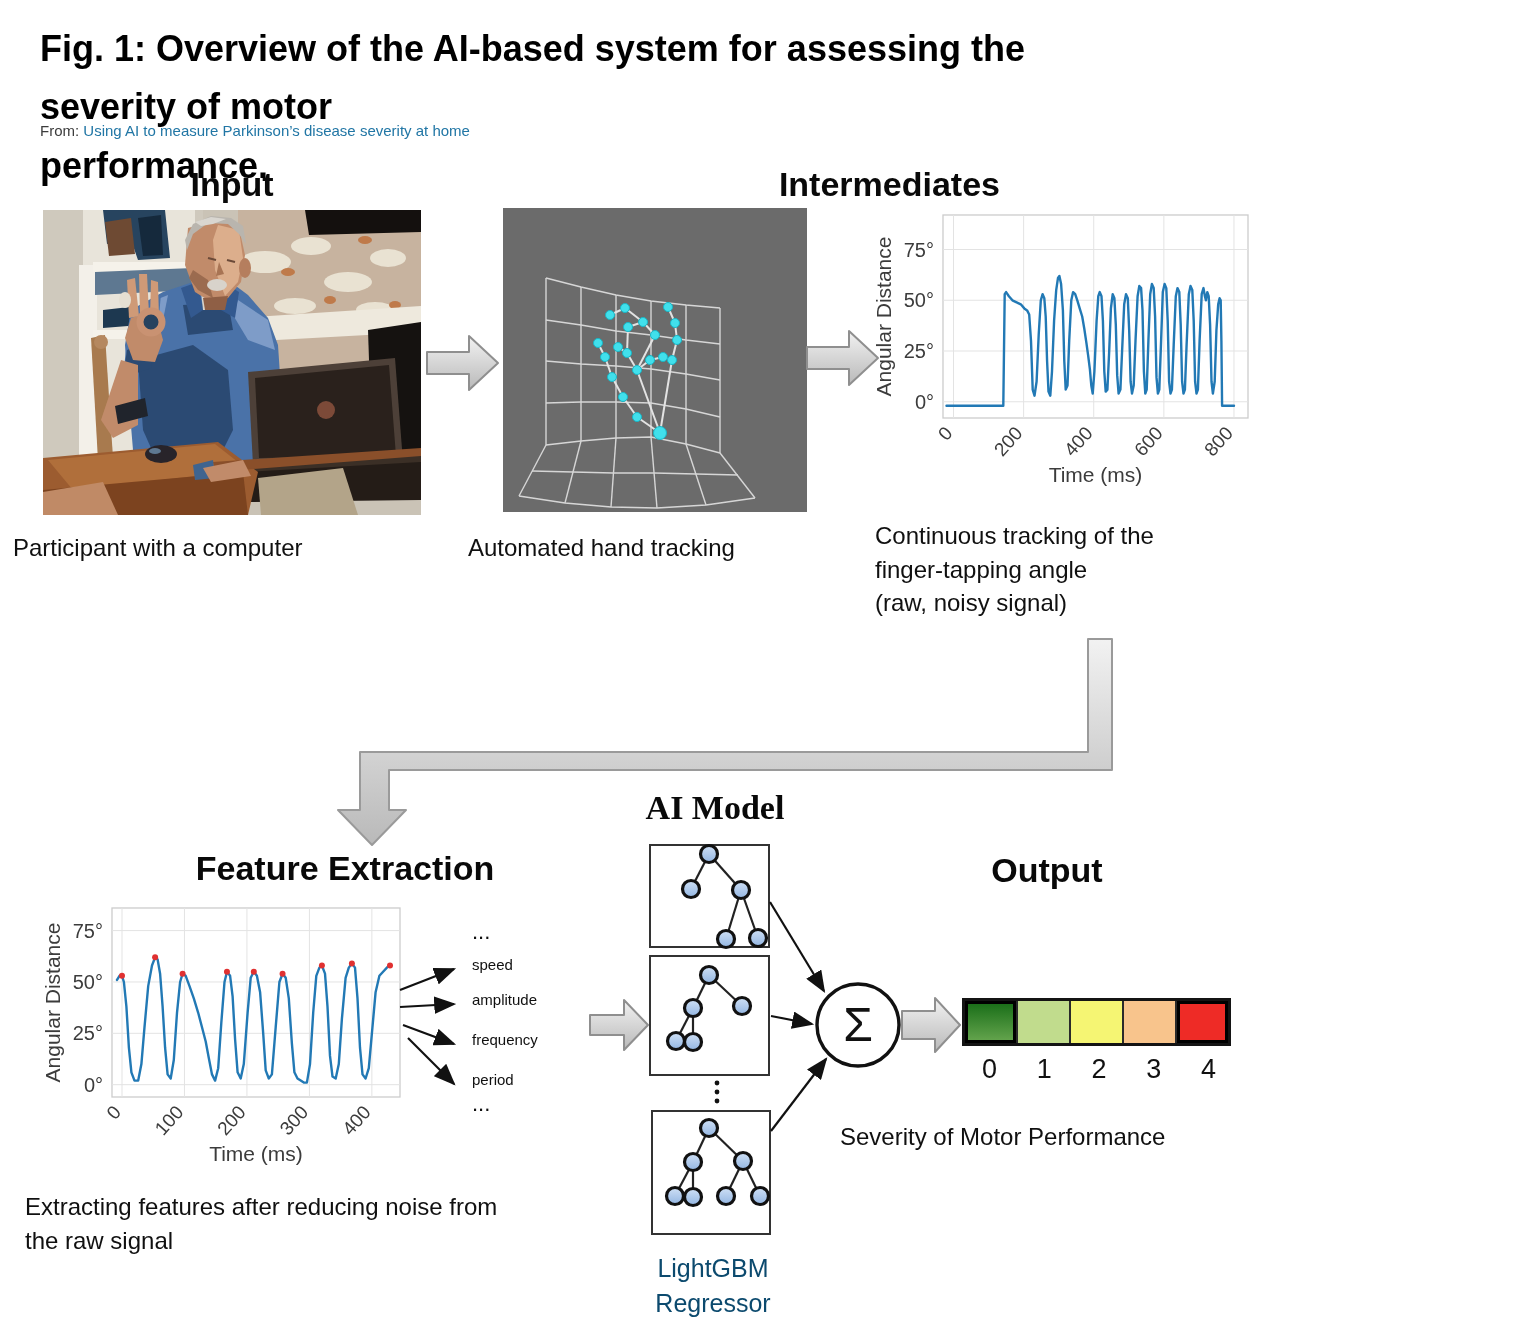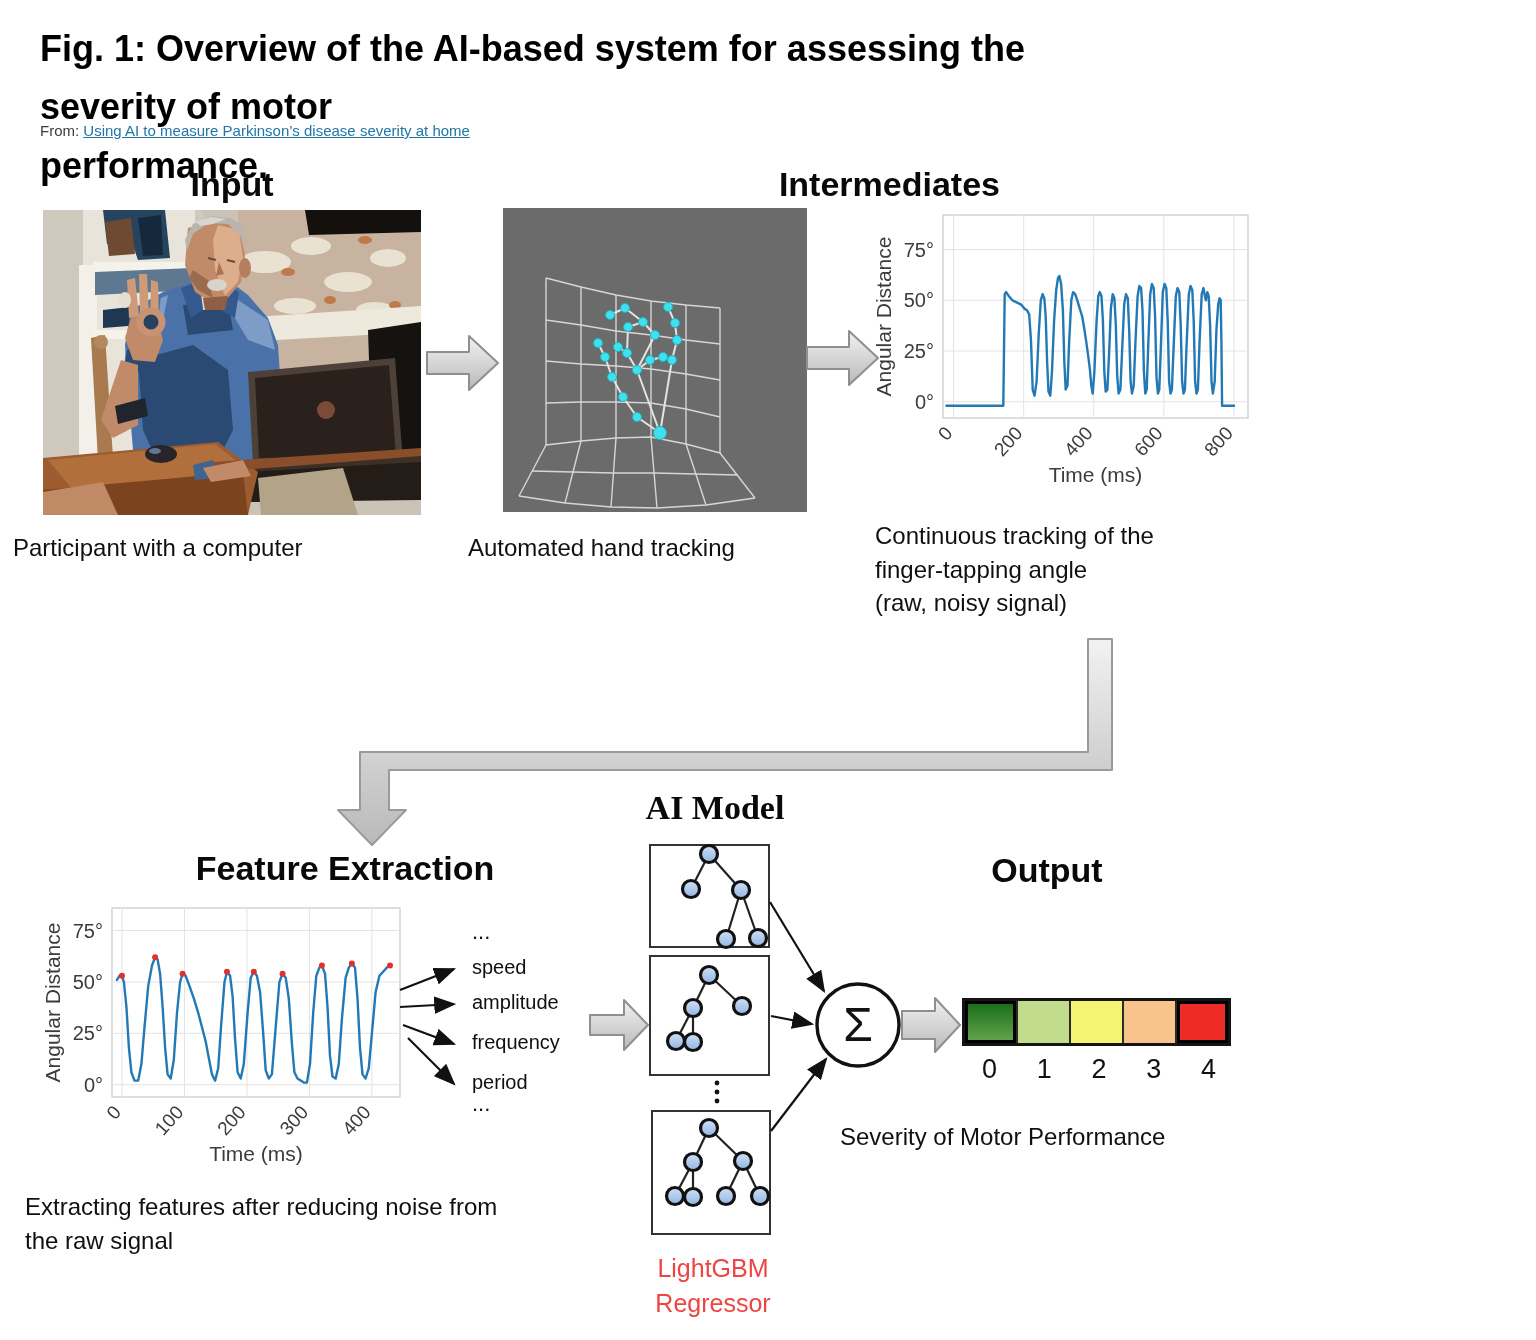--- a/index.html
+++ b/index.html
@@ -1,33 +1,33 @@
 <!DOCTYPE html>
 <html><head>
 <meta charset="utf-8">
 <style>
   html,body{margin:0;padding:0;background:#ffffff;}
   .page{position:relative;width:1536px;height:1340px;background:#ffffff;
         font-family:"Liberation Sans",sans-serif;overflow:hidden;}
   .abs{position:absolute;}
   .page-title{font-weight:bold;font-size:36px;color:#000000;line-height:1.62;}
   .from-line{font-size:15px;color:#3c3c3c;}
-  .from-line a{text-decoration:underline;cursor:pointer;}
+  .from-line a{cursor:pointer;}
   .fig-heading{font-weight:bold;font-size:34px;color:#090909;text-align:center;}
   .fig-caption{font-size:24px;color:#101010;text-align:left;line-height:1.4;}
-  .feat-label{font-size:20px;color:#101010;line-height:1.0;}
+  .feat-label{font-size:15px;color:#101010;line-height:1.0;}
   .feat-ellipsis{font-size:22px;color:#101010;line-height:0.5;}
   .panel-gray{background:#6b6b6b;}
   .sev-bar{display:flex;border:3px solid #141414;box-sizing:content-box;background:#141414;}
   .sev-cell{width:51px;height:42px;border-left:2px solid #2a2a2a;}
   .sev-cell:first-child{border-left:none;}
   .sev-cell.thick{box-shadow:inset 0 0 0 3px #000;}
   .sev-nums{display:flex;width:274px;}
   .sev-nums span{flex:1;text-align:center;font-size:27px;color:#111;}
-  .model-label{font-size:25px;color:#ef4444;text-align:center;line-height:1.4;}
+  .model-label{font-size:25px;color:#0c4a6e;text-align:center;line-height:1.4;}
   svg{display:block;}
 </style>
 </head>
 <body>
 
 <div class="page">
 
   <svg width="0" height="0" style="position:absolute" aria-hidden="true">
     <defs>
       <linearGradient id="grayGradV" x1="0" y1="0" x2="0" y2="1">

